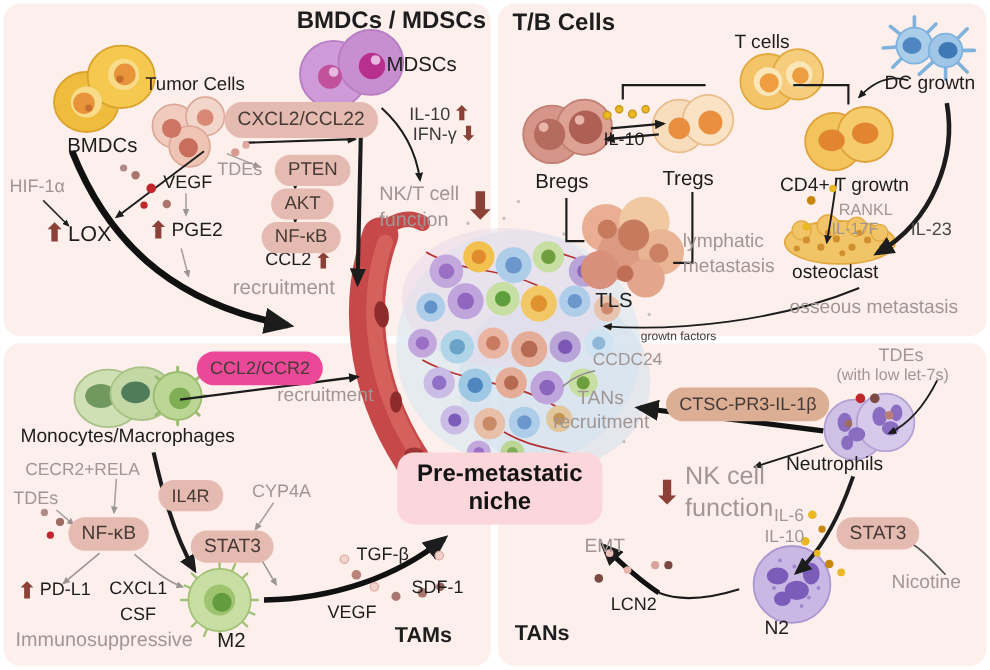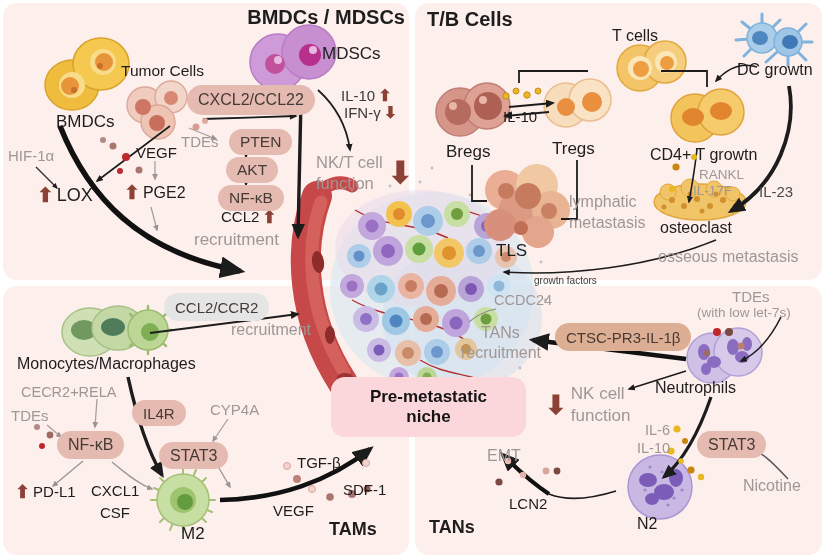--- a/index.html
+++ b/index.html
@@ -10,23 +10,23 @@
   .lbl{position:absolute;z-index:2;color:#1d1d1d;font-size:15px;line-height:1.12;white-space:nowrap;}
   .gray{color:#a09795;}
   .dgray{color:#4a4a4a;}
   .mgray{color:#3a3a3a;}
   .title{font-weight:bold;font-size:20px;}
   .pill{position:absolute;z-index:2;background:#e5bab0;border-radius:999px;color:#463a36;
         display:flex;align-items:center;justify-content:center;padding:2px 11px;font-size:15px;}
   .row{display:flex;align-items:center;gap:3px;}
   .col{display:flex;flex-direction:column;}
   .up,.down{color:#8b4136;font-weight:bold;line-height:1;}
-  .niche-box{position:absolute;z-index:2;left:331px;top:377px;width:195px;height:60px;
+  .niche-box{position:absolute;z-index:2;left:331px;top:377px;width:171px;height:60px;
              background:#fbd6db;border-radius:14px;display:flex;flex-direction:column;
-             align-items:center;justify-content:center;font-weight:bold;font-size:17px;
+             align-items:center;justify-content:center;font-weight:bold;font-size:20px;
              line-height:1.15;color:#141414;}
 </style>
 </head>
 <body>
 
 <div class="stage">
 
   <div class="panel" style="left:3px;top:3px;width:406px;height:277px;"></div>
   <div class="panel" style="left:415px;top:3px;width:407px;height:277px;"></div>
   <div class="panel" style="left:3px;top:286px;width:406px;height:269px;"></div>
@@ -462,40 +462,41 @@
   <div class="lbl gray" style="left:658px;top:248px;font-size:16px;">osseous metastasis</div>
   <div class="lbl gray" style="left:231px;top:321px;font-size:16px;">recruitment</div>
   <div class="lbl gray" style="left:21px;top:384px;font-size:14.5px;">CECR2+RELA</div>
   <div class="lbl gray" style="left:11px;top:408px;">TDEs</div>
   <div class="lbl row" style="left:15px;top:483px;">
     <span class="up" style="font-size:18px;">⬆</span>
     <span>PD-L1</span>
   </div>
   <div class="lbl" style="left:91px;top:483px;">CXCL1</div>
   <div class="lbl" style="left:100px;top:505px;">CSF</div>
+  <div class="lbl gray" style="left:13px;top:524px;font-size:16.5px;">Immunosuppressive</div>
   <div class="lbl gray" style="left:210px;top:402px;">CYP4A</div>
   <div class="lbl" style="left:181px;top:524px;font-size:17px;">M2</div>
   <div class="lbl" style="left:273px;top:503px;">VEGF</div>
   <div class="lbl" style="left:297px;top:455px;">TGF-β</div>
   <div class="lbl" style="left:343px;top:482px;">SDF-1</div>
   <div class="lbl" style="left:329px;top:519px;font-size:18px;font-weight:bold;">TAMs</div>
-  <div class="pill" style="left:164px;top:293px;height:24px;background:#e5e5e5;">CCL2/CCR2</div>
+  <div class="pill" style="left:164px;top:293px;height:24px;background:#ec4899;">CCL2/CCR2</div>
   <div class="pill" style="left:132px;top:400px;height:22px;">IL4R</div>
   <div class="pill" style="left:57px;top:431px;height:24px;font-size:16px;">NF-κB</div>
   <div class="pill" style="left:159px;top:442px;height:23px;font-size:16px;">STAT3</div>
 
   <div class="lbl gray" style="left:494px;top:292px;font-size:14.5px;">CCDC24</div>
   <div class="lbl gray" style="left:481px;top:324px;font-size:16px;">TANs</div>
   <div class="lbl gray" style="left:461px;top:344px;font-size:16px;">recruitment</div>
   <div class="lbl gray" style="left:732px;top:289px;">TDEs</div>
   <div class="lbl gray" style="left:697px;top:305px;font-size:13.5px;">(with low let-7s)</div>
   <div class="lbl" style="left:655px;top:379px;font-size:16px;">Neutrophils</div>
   <div class="lbl row" style="left:545px;top:383px;gap:4px;">
     <span class="down" style="font-size:26px;">⬇</span>
-    <span class="col gray" style="font-size:17px;line-height:1.3;justify-content:center;">
+    <span class="col gray" style="font-size:21px;line-height:1.3;justify-content:center;">
       <span>NK cell</span>
       <span>function</span>
     </span>
   </div>
   <div class="lbl gray" style="left:645px;top:422px;font-size:14.5px;">IL-6</div>
   <div class="lbl gray" style="left:637px;top:440px;font-size:14.5px;">IL-10</div>
   <div class="lbl gray" style="left:743px;top:477px;font-size:16px;">Nicotine</div>
   <div class="lbl" style="left:637px;top:515px;font-size:16px;">N2</div>
   <div class="lbl" style="left:509px;top:496px;">LCN2</div>
   <div class="lbl gray" style="left:487px;top:447px;font-size:16px;">EMT</div>

